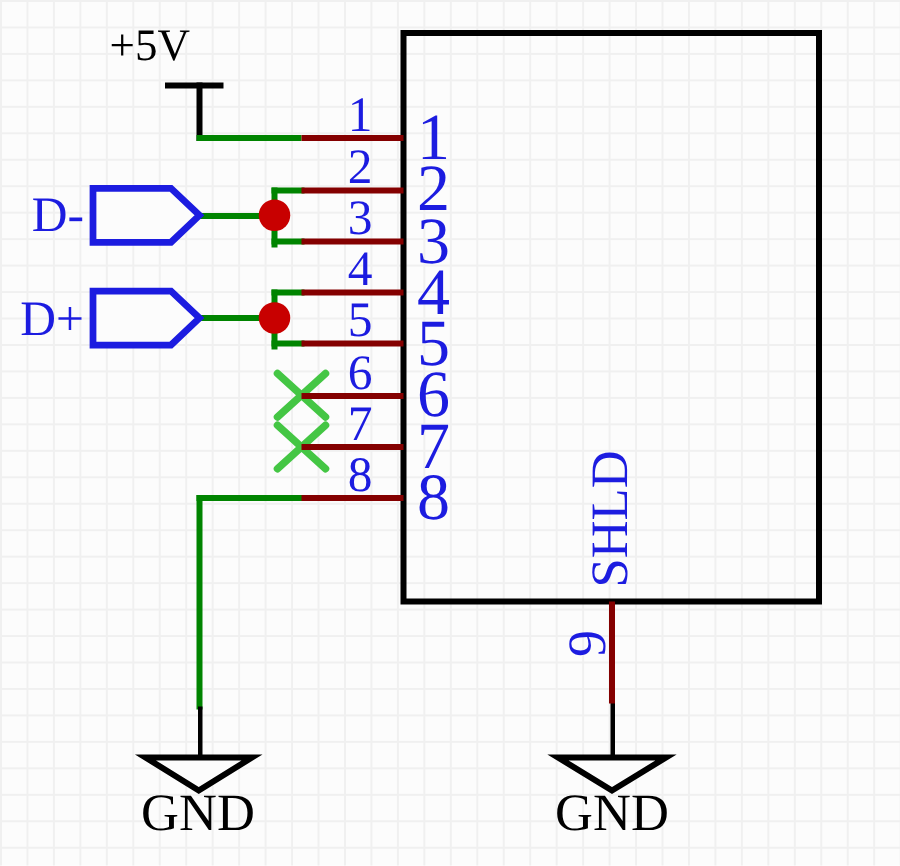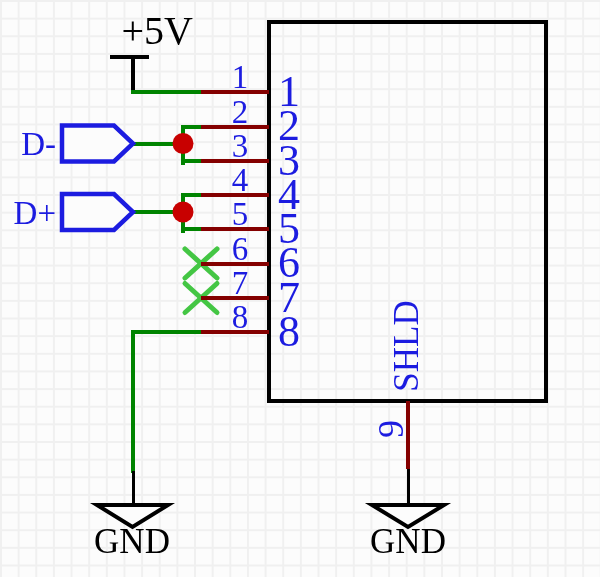--- a/index.html
+++ b/index.html
@@ -30,21 +30,21 @@
 </style>
 </head>
 <body>
 
 <div class="canvas">
 
   <div class="component-body"></div>
 
   <div class="lead" style="left:110px;top:55px;width:39px;height:4px;"></div>
   <div class="lead" style="left:130.5px;top:55px;width:4px;height:39px;"></div>
-  <div class="txt black" style="left:73px;top:13px;width:120px;height:36px;line-height:36px;text-align:right;font-size:40px;">+5V</div>
+  <div class="txt black" style="left:73px;top:13px;width:120px;height:36px;line-height:36px;text-align:left;font-size:30px;">+5V</div>
 
   <div class="wire" style="left:131px;top:90px;width:70px;height:4px;"></div>
   <div class="wire" style="left:133px;top:141.5px;width:50px;height:4px;"></div>
   <div class="wire" style="left:181px;top:124.5px;width:4px;height:40px;"></div>
   <div class="wire" style="left:181px;top:124.5px;width:22px;height:4px;"></div>
   <div class="wire" style="left:181px;top:159px;width:22px;height:4px;"></div>
   <div class="wire" style="left:133px;top:210px;width:50px;height:4px;"></div>
   <div class="wire" style="left:181px;top:193px;width:4px;height:40px;"></div>
   <div class="wire" style="left:181px;top:193px;width:22px;height:4px;"></div>
   <div class="wire" style="left:181px;top:227px;width:22px;height:4px;"></div>

